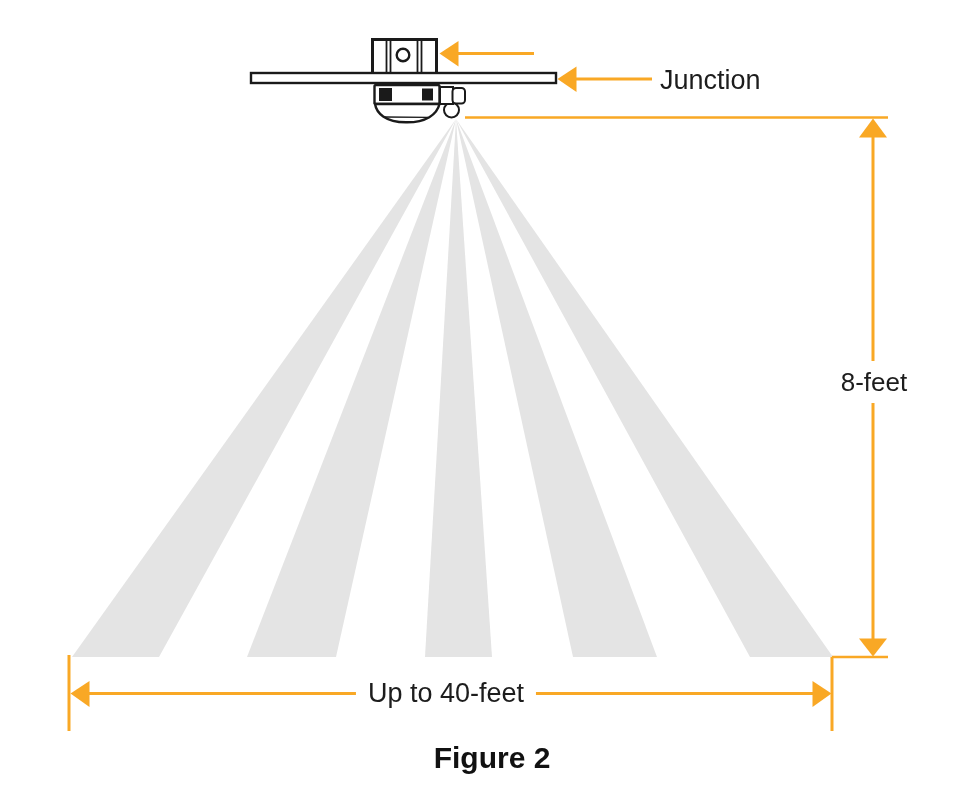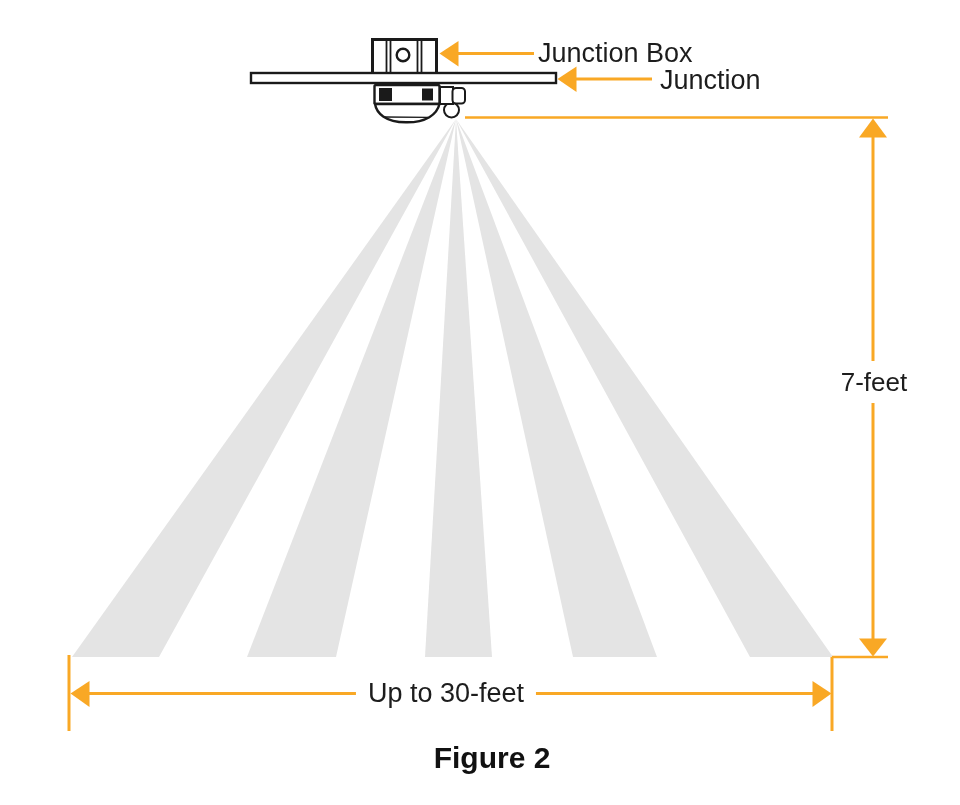--- a/index.html
+++ b/index.html
@@ -106,23 +106,22 @@
       <g>
         <line x1="69" y1="655" x2="69" y2="731" stroke-width="3"></line>
         <line x1="832" y1="657" x2="832" y2="731" stroke-width="3"></line>
         <line x1="88" y1="693.5" x2="814" y2="693.5" stroke-width="3"></line>
         <polygon stroke="none" points="89.5,681 89.5,707 70.5,693.5"></polygon>
         <polygon stroke="none" points="812.5,681 812.5,707 831.5,693.5"></polygon>
       </g>
     </g>
   </svg>
 
-  <div class="lbl left-anchored" id="junction-label" style="left:538px;top:54px">Junction Box</div>
 
   <div class="lbl left-anchored" id="ceiling-label" style="left:660px;top:81px">Junction</div>
 
-  <div class="lbl centered masking" id="height-label" style="left:874px;top:382px">7-feet</div>
+  <div class="lbl centered masking" id="height-label" style="left:874px;top:382px">8-feet</div>
 
-  <div class="lbl centered masking" id="width-label" style="left:446px;top:693px">Up to 30-feet</div>
+  <div class="lbl centered masking" id="width-label" style="left:446px;top:693px">Up to 40-feet</div>
 
   <div class="lbl centered" id="figure-caption" style="left:492px;top:758px">Figure 2</div>
 
 </div>
 
 </body></html>

